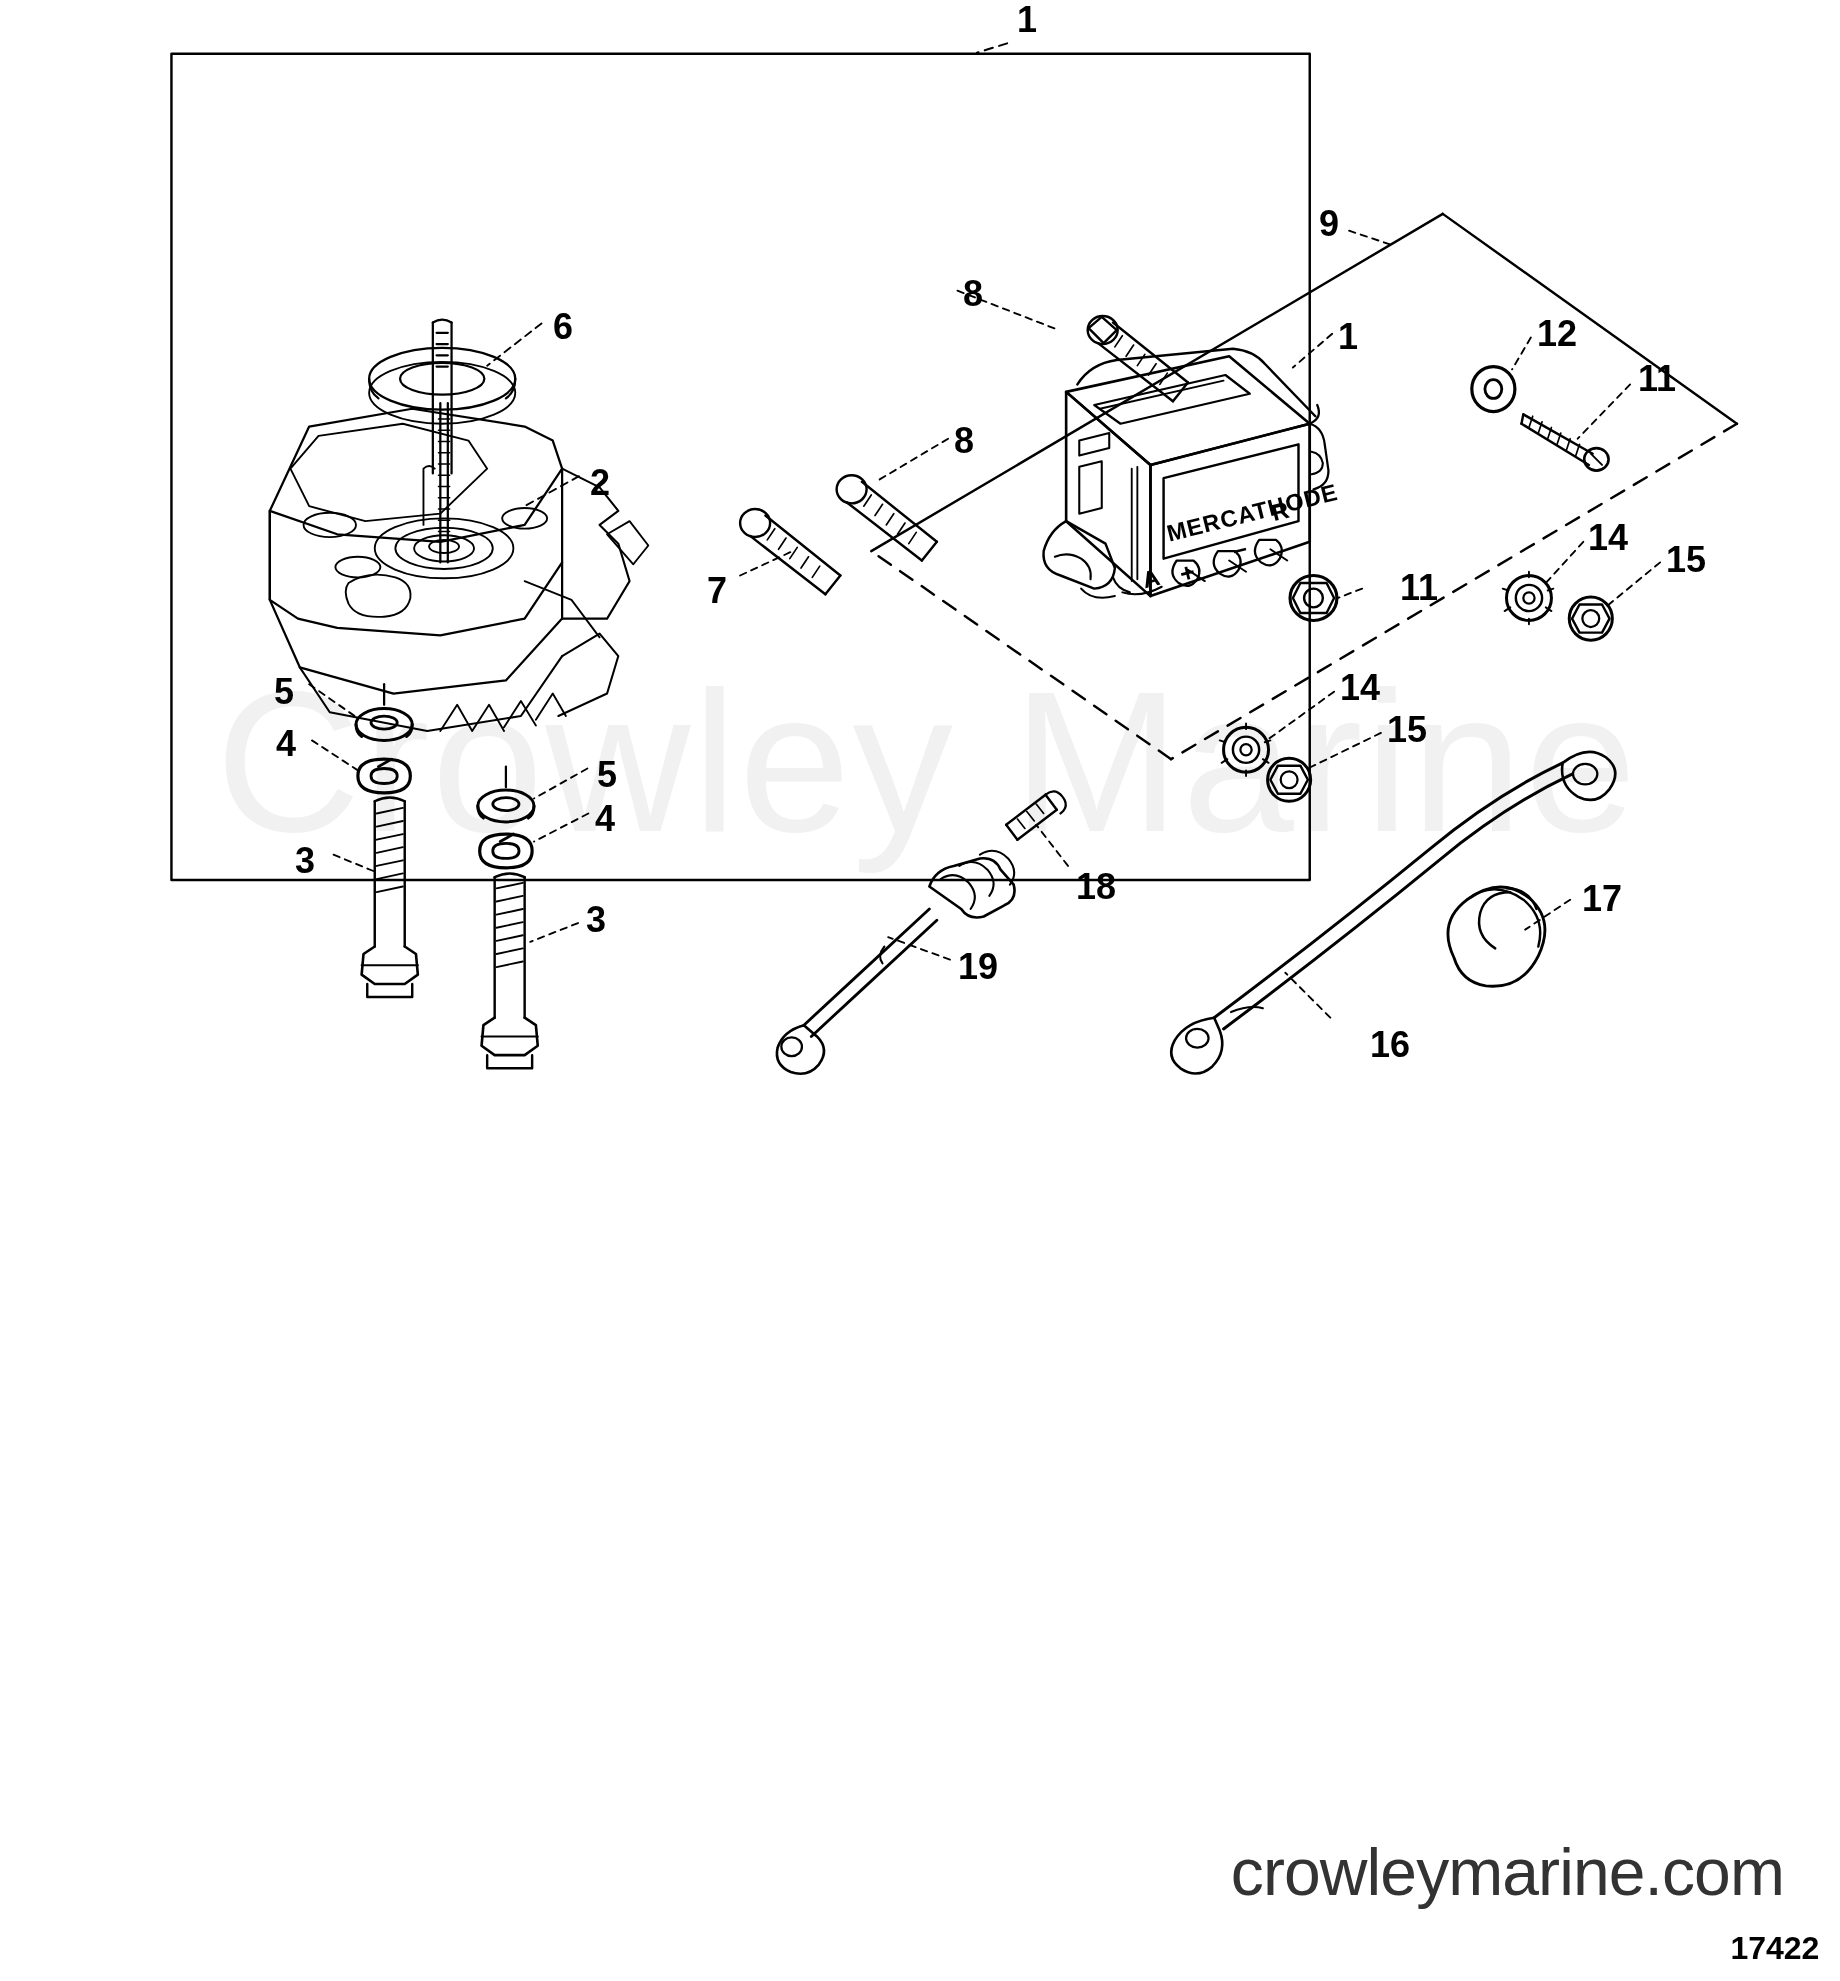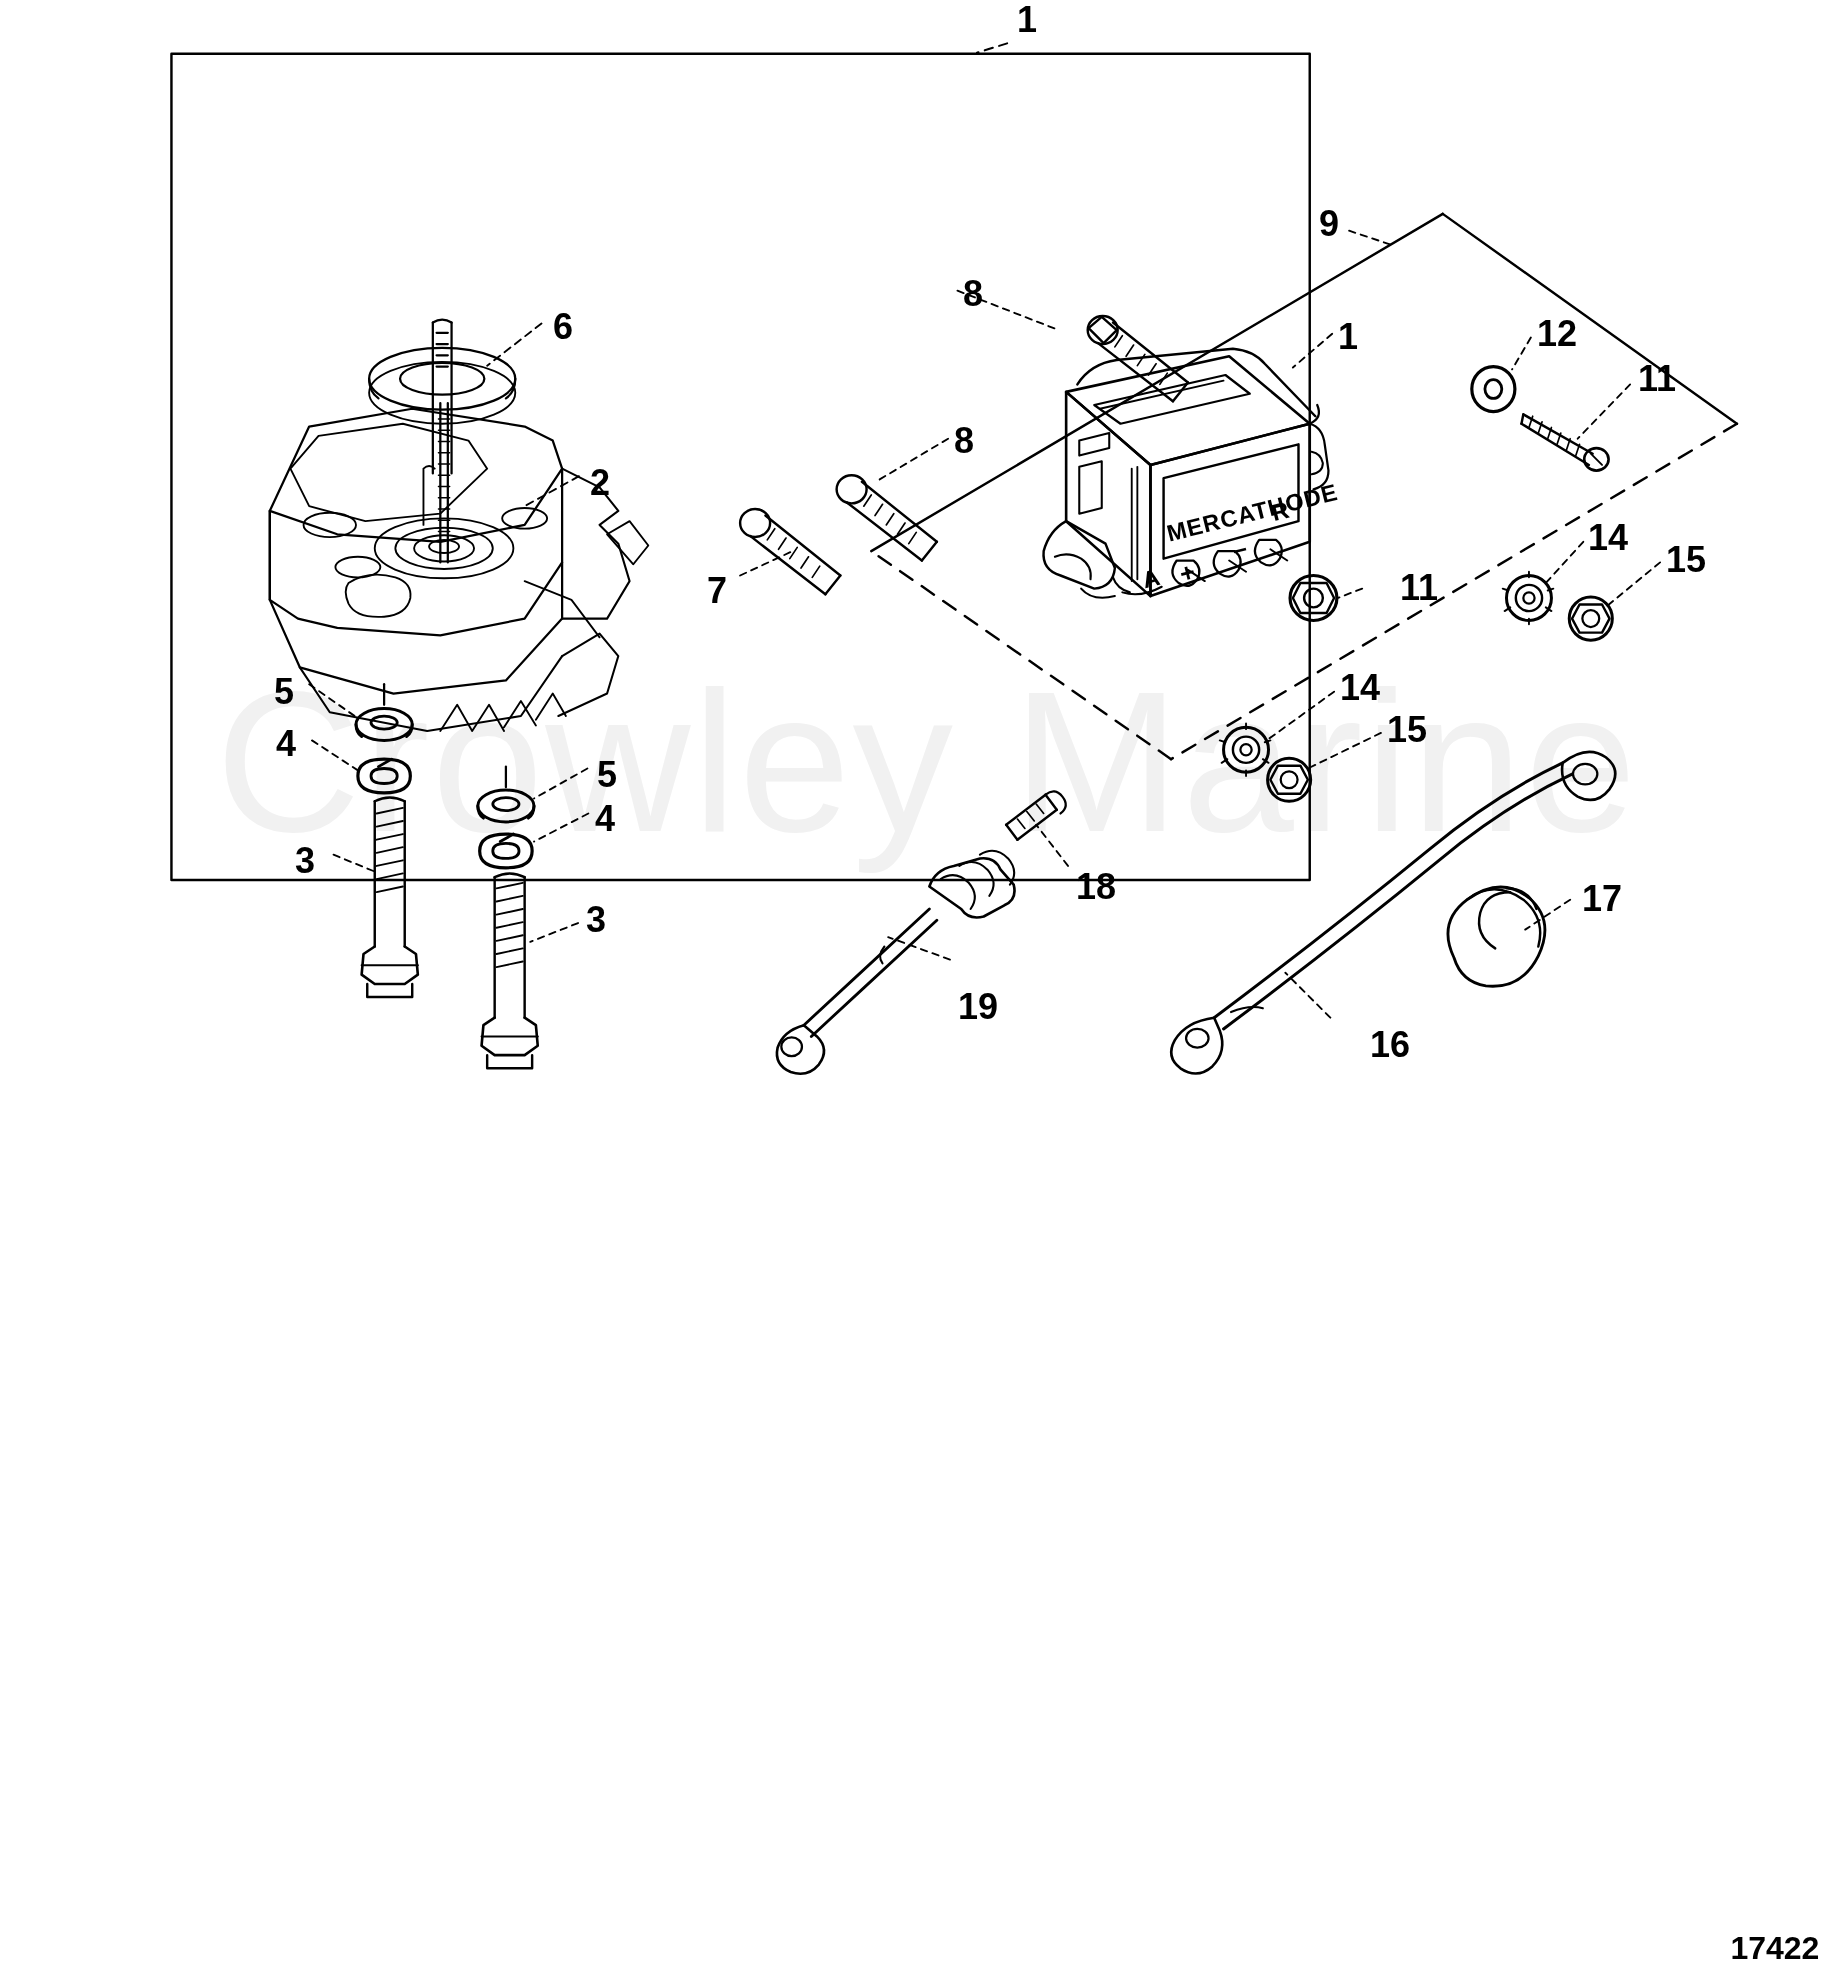--- a/index.html
+++ b/index.html
@@ -393,18 +393,19 @@
   <div class="callout" style="left:1400px; top:570px;">11</div>
   <div class="callout" style="left:1537px; top:316px;">12</div>
   <div class="callout" style="left:1638px; top:361px;">11</div>
   <div class="callout" style="left:1588px; top:520px;">14</div>
   <div class="callout" style="left:1340px; top:670px;">14</div>
   <div class="callout" style="left:1666px; top:542px;">15</div>
   <div class="callout" style="left:1387px; top:712px;">15</div>
   <div class="callout" style="left:1338px; top:1027px;margin-left:32px;">16</div>
   <div class="callout" style="left:1582px; top:881px;">17</div>
   <div class="callout" style="left:1076px; top:860px;margin-top:9px;">18</div>
-  <div class="callout" style="left:958px; top:949px;margin-top:40px;">19</div>
-
+  <div class="callout" style="left:958px; top:949px;">19</div>
+
+  <div id="site-url">crowleymarine.com</div>
   <div id="diagram-number">17422</div>
 
 </div>
 
 
 </body></html>

